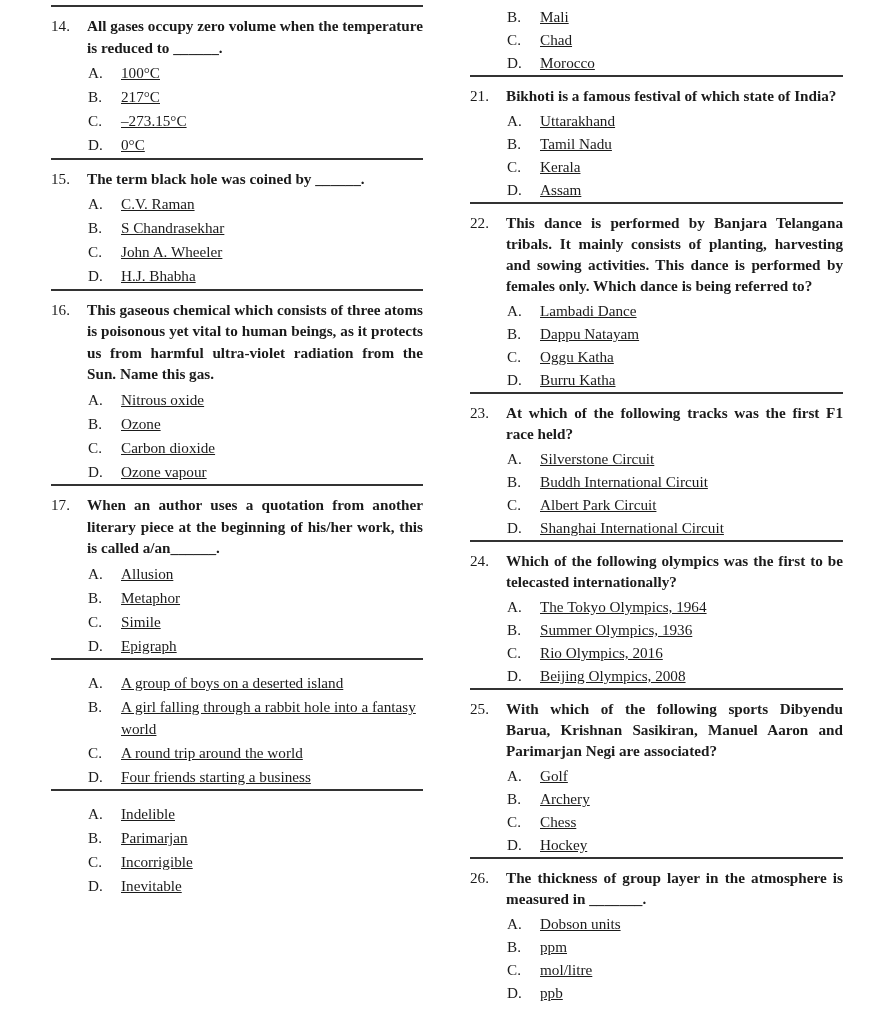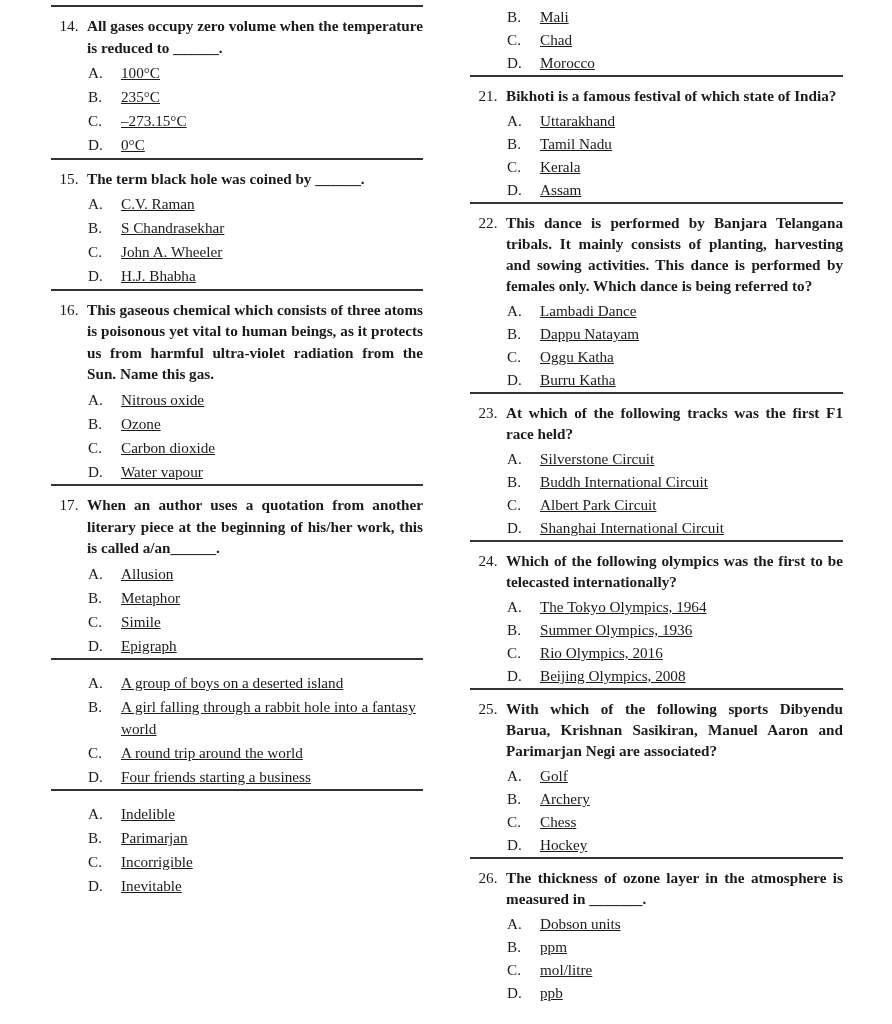--- a/index.html
+++ b/index.html
@@ -35,21 +35,20 @@
   .column-left .question-block:first-child {
     margin-top: 5px;
     border-top: 2px solid #333333;
   }
   .question-block.continued { padding-top: 2px; }
   .question-block.last { border-bottom: none; }
 
   .q-row { display: flex; }
   .q-num {
     flex: 0 0 36px;
-    text-align: center;
   }
   .q-text {
     flex: 1;
     text-align: justify;
     font-weight: bold;
   }
 
   .options { margin: 4px 0 0 37px; }
   .opt-row { display: flex; }
   .column-left  .opt-row { margin-bottom: 2.5px; }
@@ -68,21 +67,21 @@
           <span class="q-num">14.</span>
           <span class="q-text">All gases occupy zero volume when the temperature is reduced to ______.</span>
         </div>
         <div class="options">
           <div class="opt-row">
             <span class="opt-letter">A.</span>
             <span class="opt-text">100°C</span>
           </div>
           <div class="opt-row">
             <span class="opt-letter">B.</span>
-            <span class="opt-text">235°C</span>
+            <span class="opt-text">217°C</span>
           </div>
           <div class="opt-row">
             <span class="opt-letter">C.</span>
             <span class="opt-text">–273.15°C</span>
           </div>
           <div class="opt-row">
             <span class="opt-letter">D.</span>
             <span class="opt-text">0°C</span>
           </div>
         </div>
@@ -124,21 +123,21 @@
           <div class="opt-row">
             <span class="opt-letter">B.</span>
             <span class="opt-text">Ozone</span>
           </div>
           <div class="opt-row">
             <span class="opt-letter">C.</span>
             <span class="opt-text">Carbon dioxide</span>
           </div>
           <div class="opt-row">
             <span class="opt-letter">D.</span>
-            <span class="opt-text">Water vapour</span>
+            <span class="opt-text">Ozone vapour</span>
           </div>
         </div>
       </div>
       <div class="question-block">
         <div class="q-row">
           <span class="q-num">17.</span>
           <span class="q-text">When an author uses a quotation from another literary piece at the beginning of his/her work, this is called a/an______.</span>
         </div>
         <div class="options">
           <div class="opt-row">
@@ -333,21 +332,21 @@
           </div>
           <div class="opt-row">
             <span class="opt-letter">D.</span>
             <span class="opt-text">Hockey</span>
           </div>
         </div>
       </div>
       <div class="question-block last">
         <div class="q-row">
           <span class="q-num">26.</span>
-          <span class="q-text">The thickness of ozone layer in the atmosphere is measured in _______.</span>
+          <span class="q-text">The thickness of group layer in the atmosphere is measured in _______.</span>
         </div>
         <div class="options">
           <div class="opt-row">
             <span class="opt-letter">A.</span>
             <span class="opt-text">Dobson units</span>
           </div>
           <div class="opt-row">
             <span class="opt-letter">B.</span>
             <span class="opt-text">ppm</span>
           </div>

